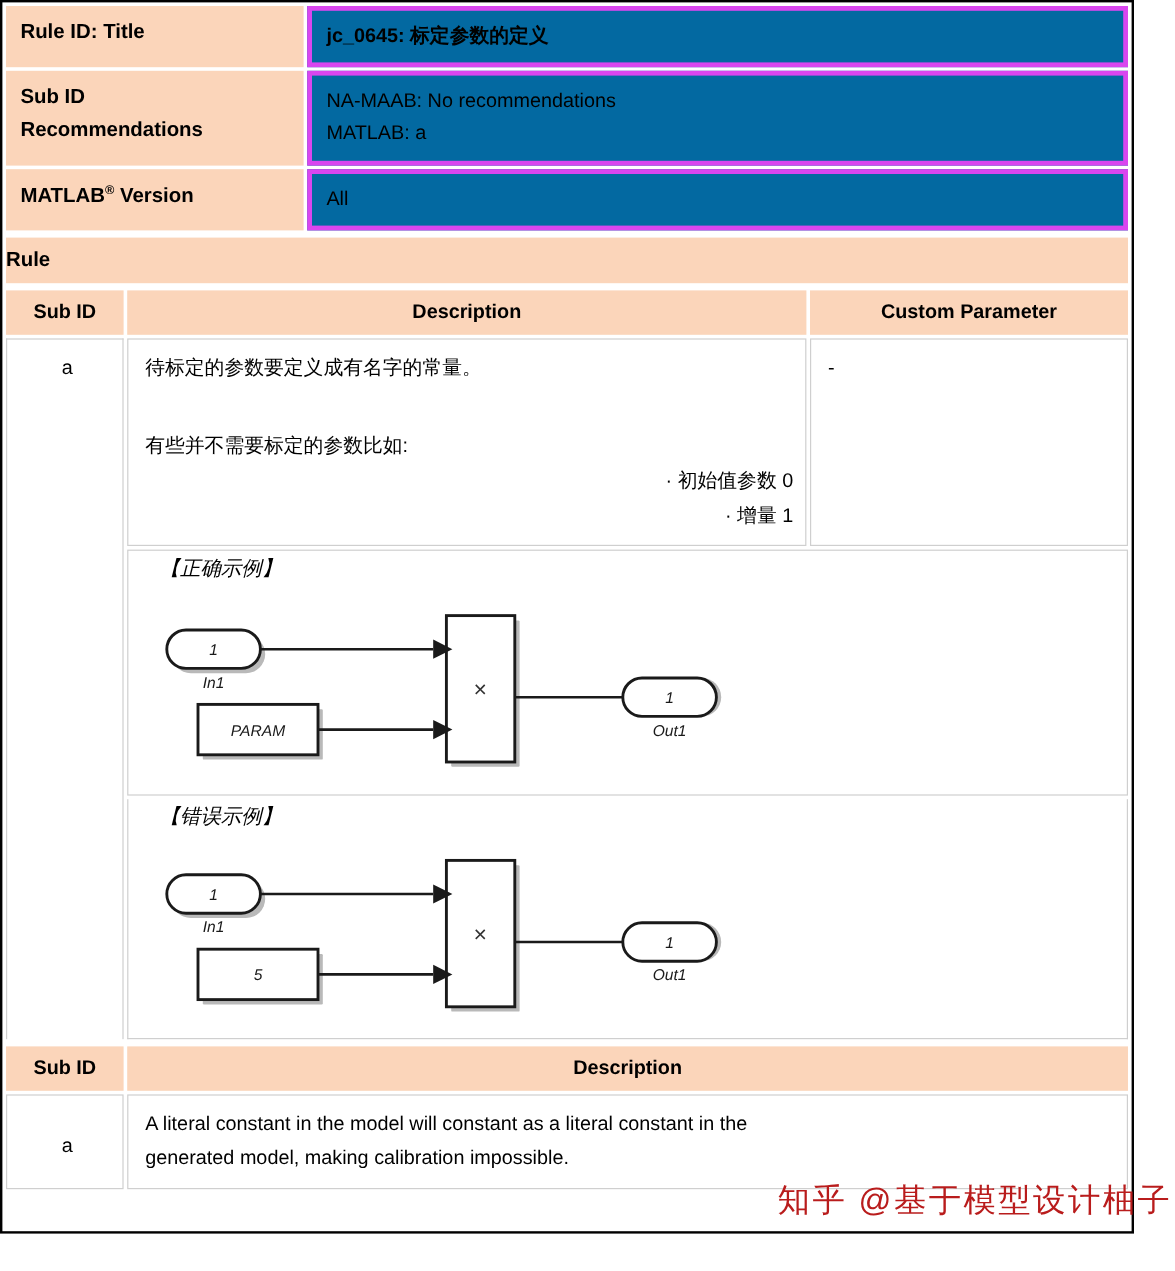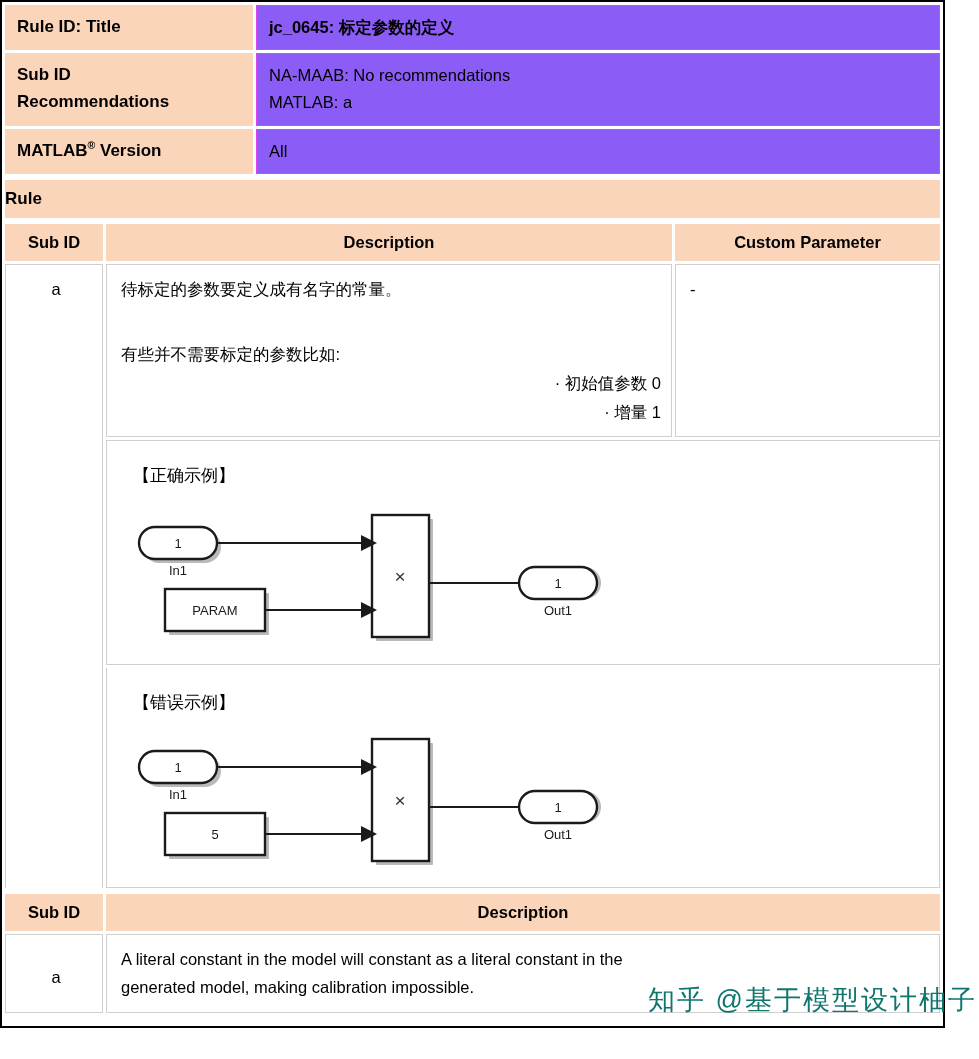--- a/index.html
+++ b/index.html
@@ -49,22 +49,22 @@
 
   .hdr-cell {
     background: #FBD5BA;
     font-weight: bold;
     font-size: 17px;
     padding: 8px 10px 8px 12px;
     line-height: 1.6;
   }
 
   .val-cell {
-    background: #8b5cf6;
-    border: 1px solid #d946ef;
+    background: #0369a1;
+    border: 4px solid #d946ef;
     font-size: 16.5px;
     padding: 8px 10px 8px 12px;
     line-height: 1.65;
   }
 
   .val-cell.bold {
     font-weight: bold;
   }
 
   .band {
@@ -97,21 +97,22 @@
   .desc-p {
     margin: 0 0 0 0;
   }
   .gap-lg { height: 36px; }
   .bullet { margin: 0; text-align: right; }
 
   
   .diagram-cell {
     background: #ffffff;
     border: 1px solid #cfcfcf;
-    padding: 22px 0 10px 22px;
+    padding: 2px 0 10px 22px;
+    font-style: italic;
   }
   .ex-label {
     font-size: 17px;
     margin: 2px 0 12px 4px;
     line-height: 1.3;
   }
   .diagram-wrap {
     position: relative;
     width: 520px;
     height: 155px;
@@ -124,21 +125,21 @@
   svg .lbl { font-family: "Liberation Sans", sans-serif; font-size: 13px; fill: #1a1a1a; }
   svg .portnum { font-family: "Liberation Sans", sans-serif; font-size: 13px; fill: #1a1a1a; }
   svg .opsym { font-family: "Liberation Sans", sans-serif; font-size: 19px; fill: #333; }
 
   
   .watermark {
     position: absolute;
     left: 648px;
     top: 982px;
     font-size: 27px;
-    color: #0f766e;
+    color: #b91c1c;
     letter-spacing: 2px;
     font-family: "Liberation Sans", "DejaVu Sans", sans-serif;
     white-space: nowrap;
     pointer-events: none;
   }
 
   sup.reg { font-size: 0.62em; vertical-align: super; }
 </style>
 </head>
 <body>

